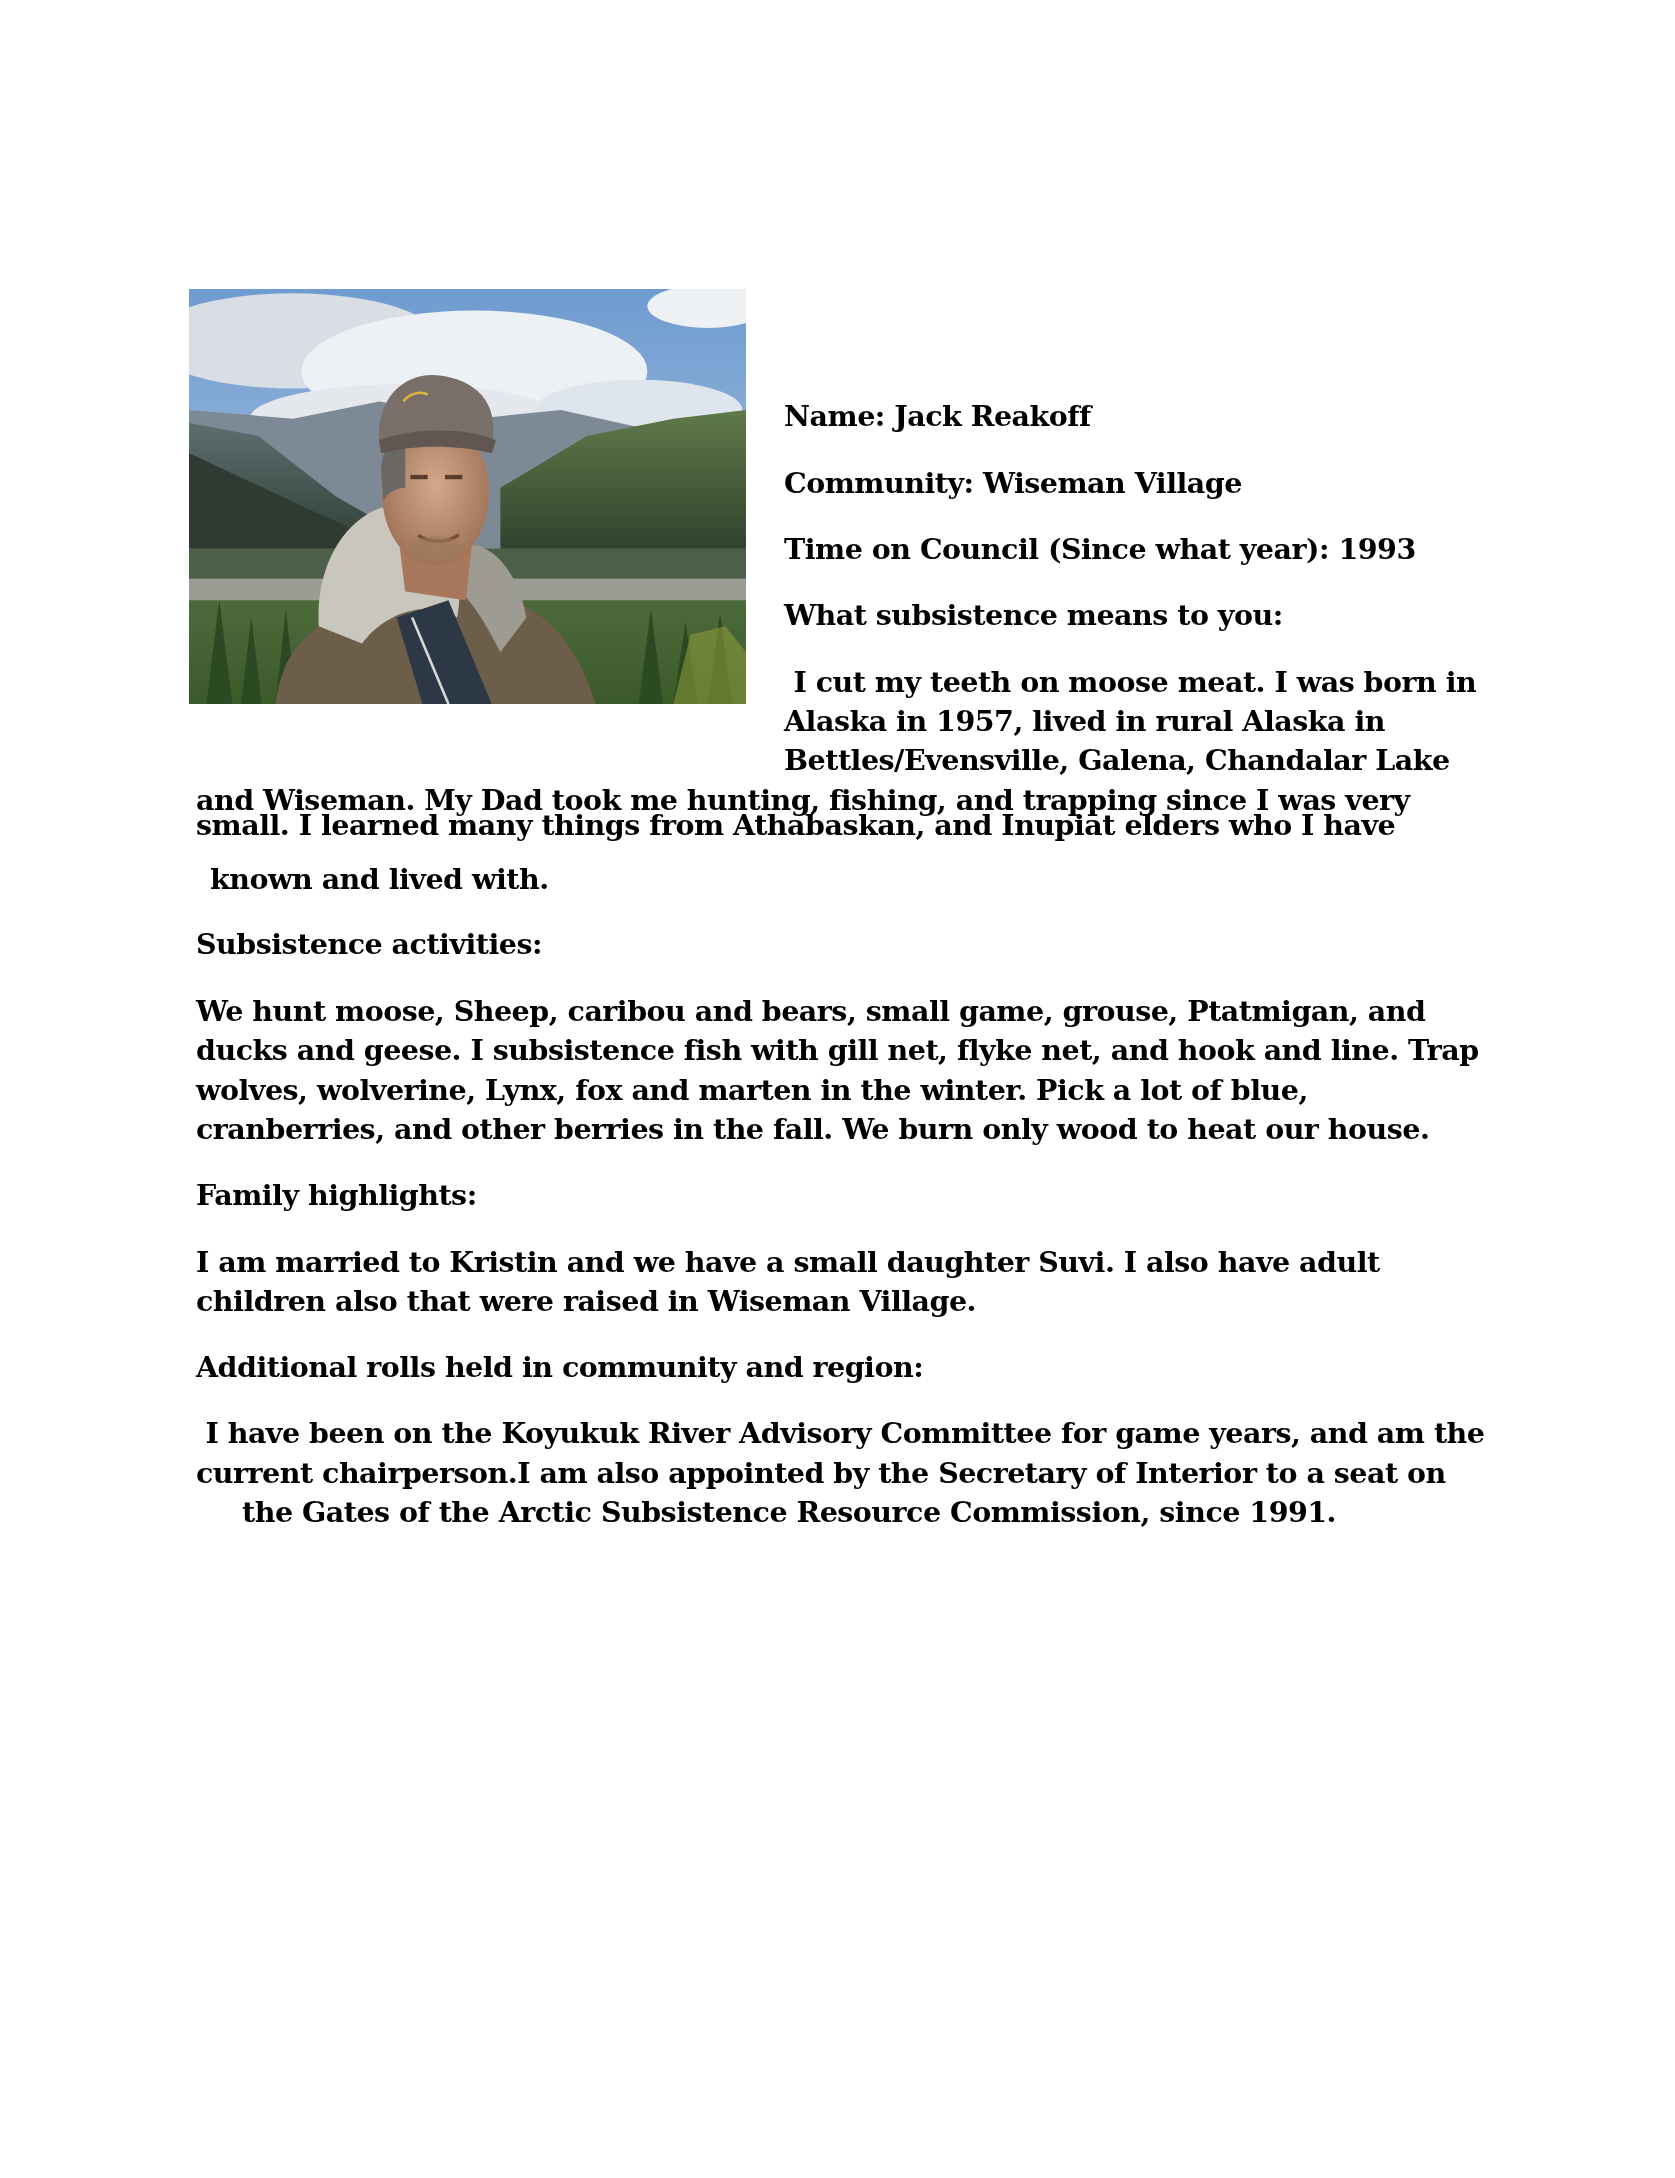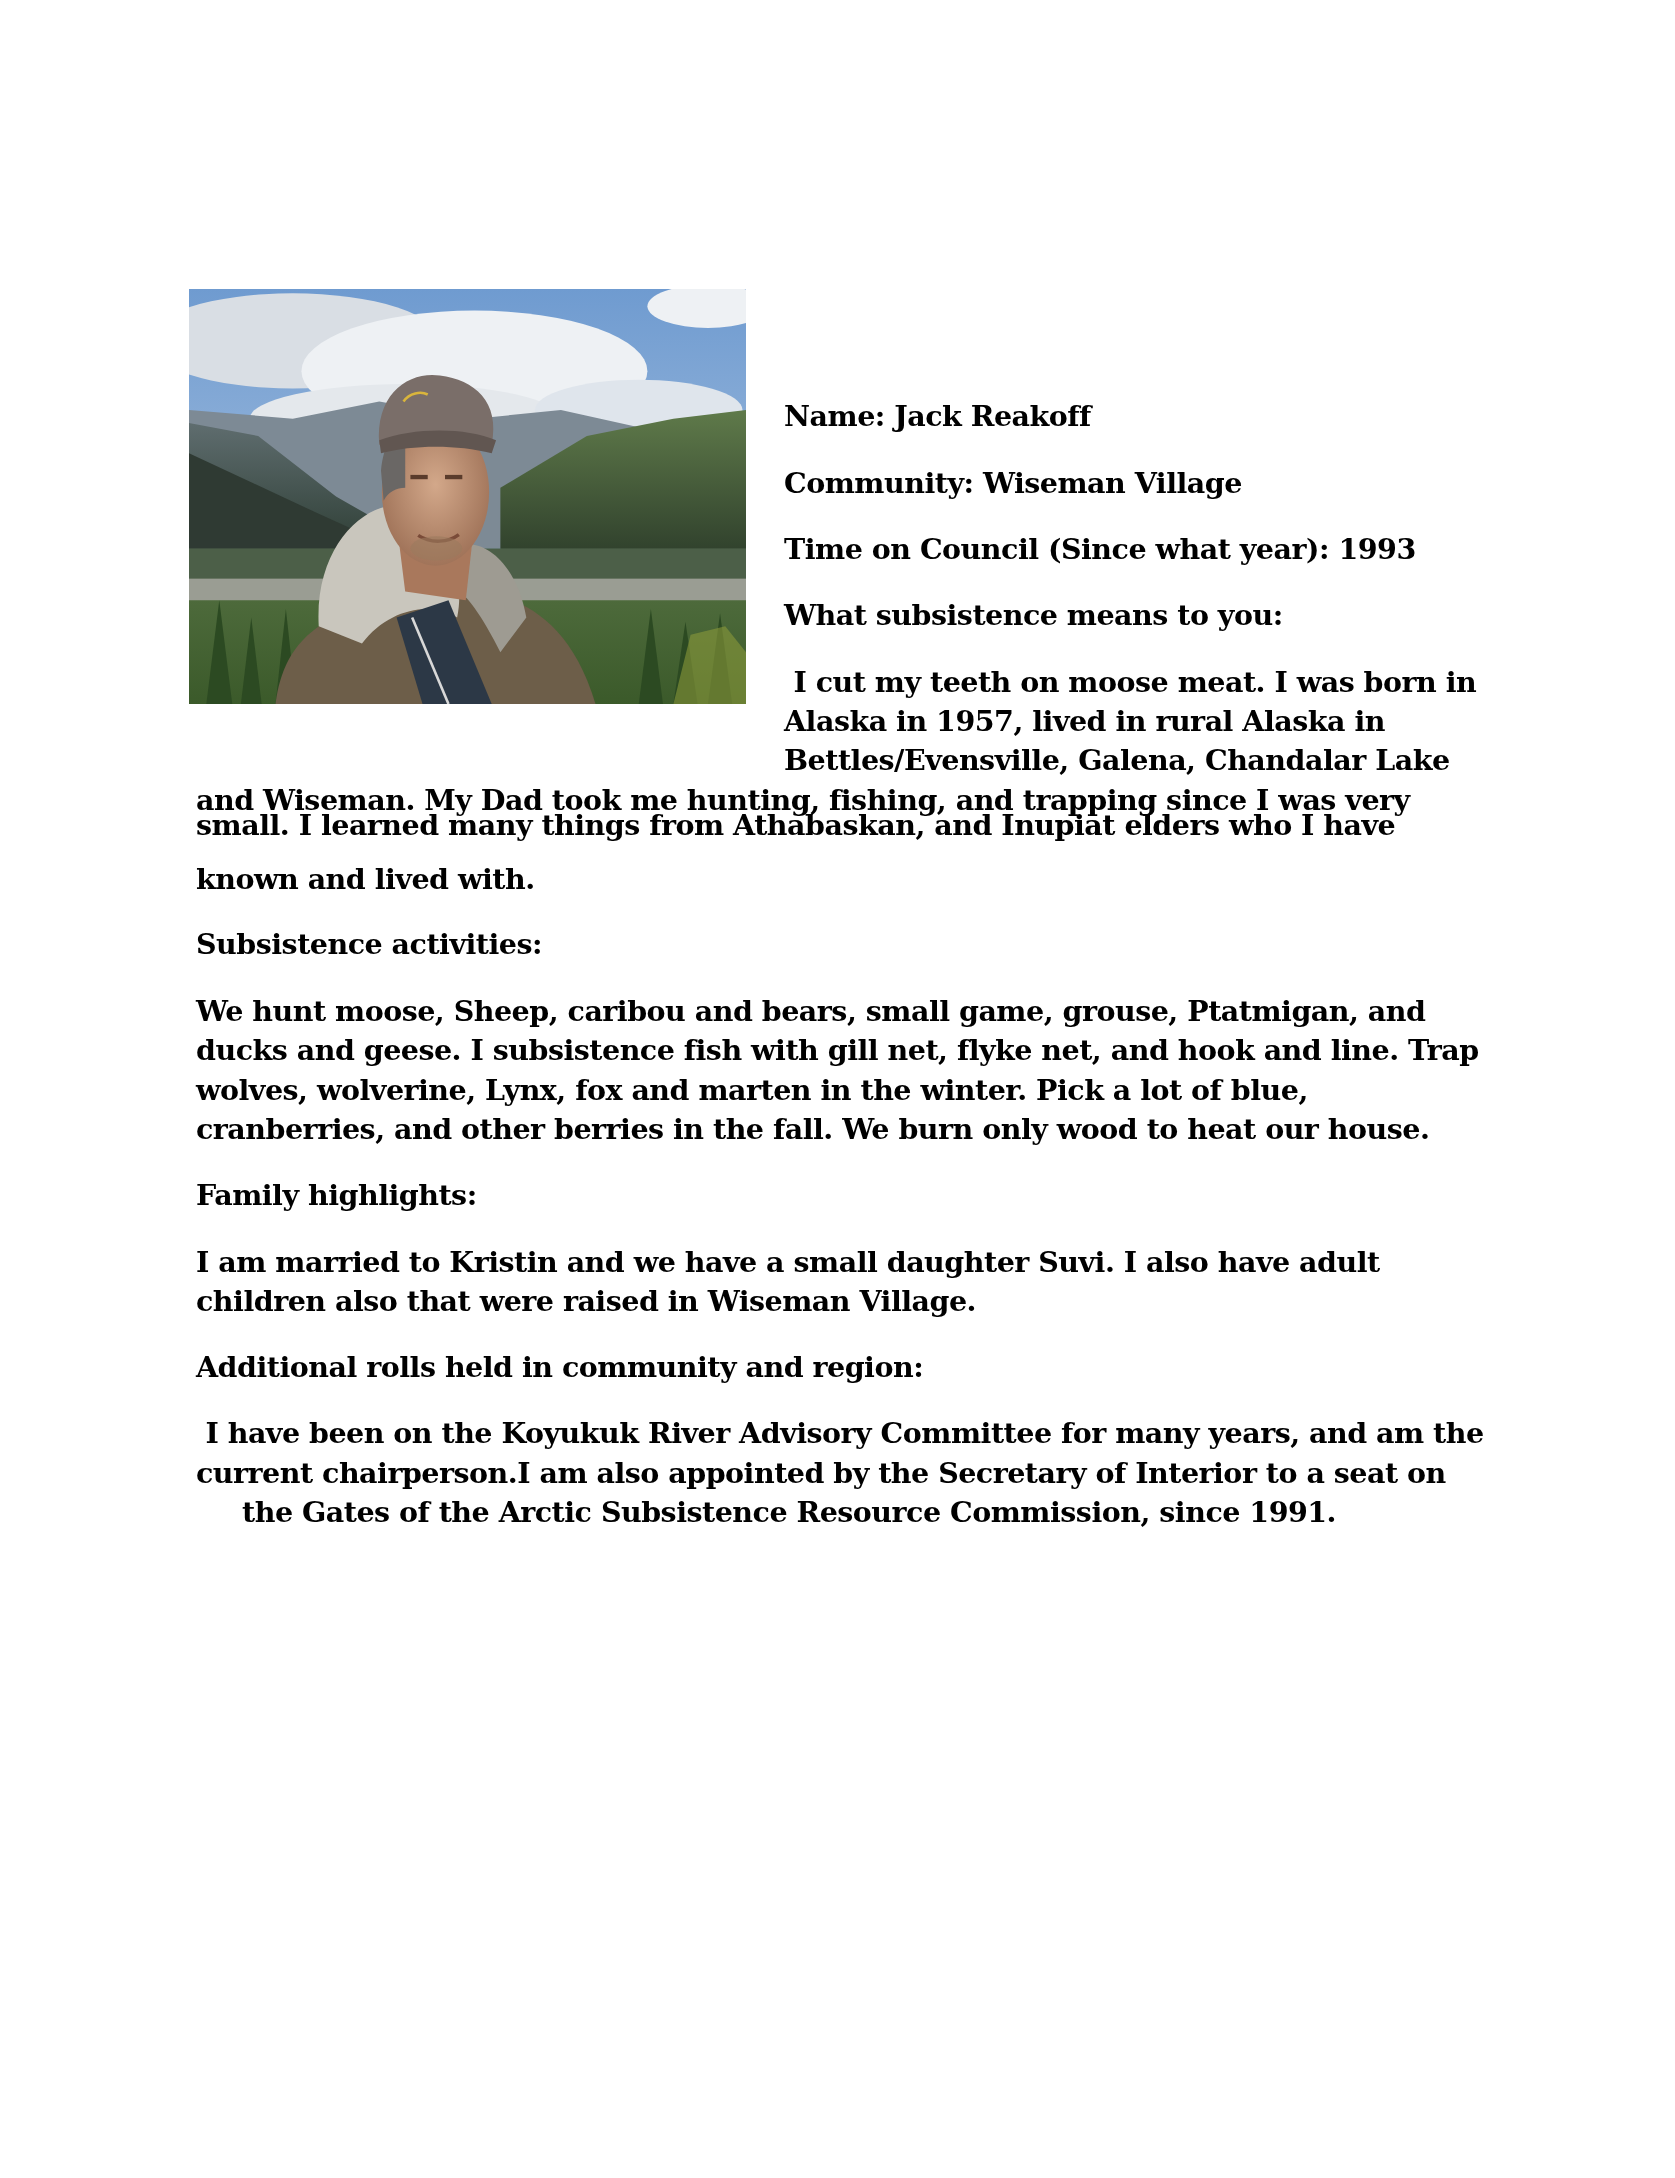--- a/index.html
+++ b/index.html
@@ -96,30 +96,30 @@
   <div class="txt field" style="top:396px;">Name: Jack Reakoff</div>
   <div class="txt field" style="top:463px;">Community: Wiseman Village</div>
   <div class="txt field" style="top:529px;">Time on Council (Since what year): 1993</div>
   <div class="txt field" style="top:595px;">What subsistence means to you:</div>
 
   <div class="txt field" style="top:662px; white-space:pre;"> I cut my teeth on moose meat. I was born in</div>
   <div class="txt field" style="top:701px;">Alaska in 1957, lived in rural Alaska in</div>
   <div class="txt field" style="top:740px;">Bettles/Evensville, Galena, Chandalar Lake</div>
   <div class="txt body" style="top:780px;">and Wiseman. My Dad took me hunting, fishing, and trapping since I was very</div>
   <div class="txt body" style="top:805px;">small. I learned many things from Athabaskan, and Inupiat elders who I have</div>
-  <div class="txt body" style="top:859px;">known and lived with.</div>
+  <div class="txt body" style="top:859px;margin-left:14px;">known and lived with.</div>
 
   <div class="txt body" style="top:924px;">Subsistence activities:</div>
   <div class="txt body" style="top:991px;">We hunt moose, Sheep, caribou and bears, small game, grouse, Ptatmigan, and</div>
   <div class="txt body" style="top:1030px;">ducks and geese. I subsistence fish with gill net, flyke net, and hook and line. Trap</div>
   <div class="txt body" style="top:1070px;">wolves, wolverine, Lynx, fox and marten in the winter. Pick a lot of blue,</div>
   <div class="txt body" style="top:1109px;">cranberries, and other berries in the fall. We burn only wood to heat our house.</div>
 
   <div class="txt body" style="top:1175px;">Family highlights:</div>
   <div class="txt body" style="top:1242px;">I am married to Kristin and we have a small daughter Suvi. I also have adult</div>
   <div class="txt body" style="top:1347px;">Additional rolls held in community and region:</div>
 
   <div class="txt body" style="top:1281px;">children also that were raised in Wiseman Village.</div>
-  <div class="txt body" style="top:1413px; white-space:pre;"> I have been on the Koyukuk River Advisory Committee for many years, and am the</div>
+  <div class="txt body" style="top:1413px; white-space:pre;"> I have been on the Koyukuk River Advisory Committee for game years, and am the</div>
   <div class="txt body" style="top:1453px;">current chairperson.I am also appointed by the Secretary of Interior to a seat on</div>
   <div class="txt body" style="top:1492px;margin-left:46px;">the Gates of the Arctic Subsistence Resource Commission, since 1991.</div>
 </div>
 
 
 </body></html>

